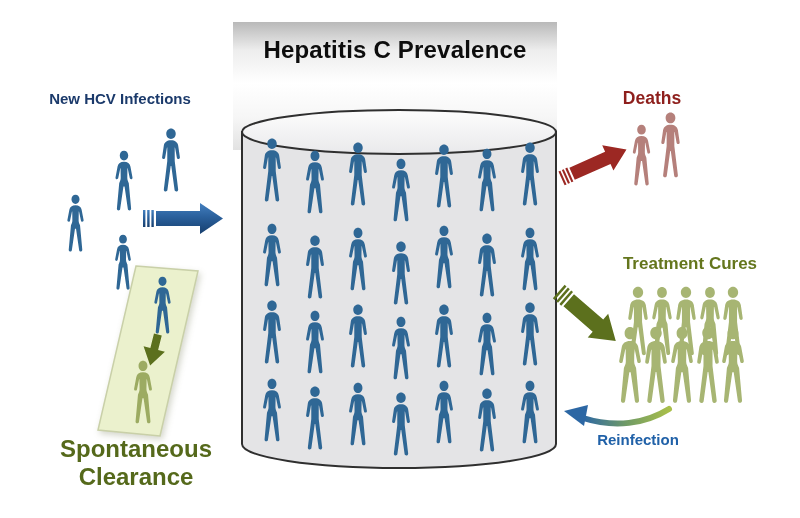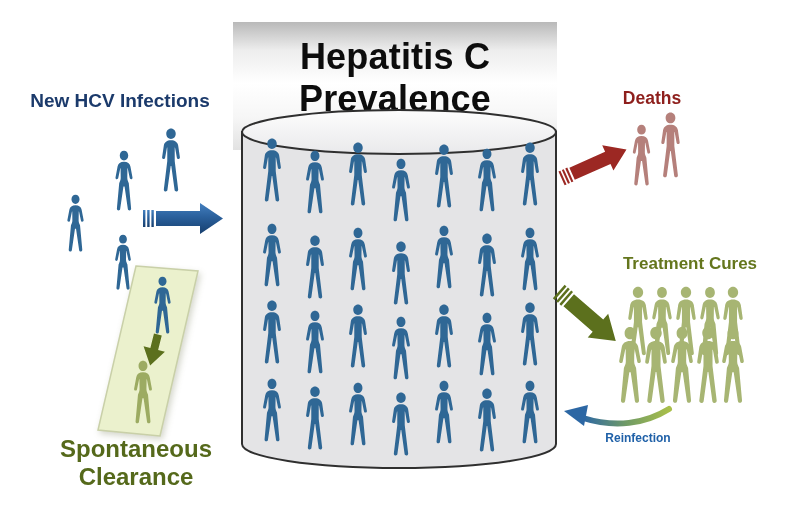--- a/index.html
+++ b/index.html
@@ -2,28 +2,28 @@
 <html><head>
 <meta charset="utf-8">
 <style>
   html,body{margin:0;padding:0;background:#ffffff;}
   #stage{position:relative;width:800px;height:518px;background:#ffffff;overflow:hidden;
          font-family:"Liberation Sans","DejaVu Sans",sans-serif;}
   .abs{position:absolute;}
   
   #title-box{left:233px;top:22px;width:324px;height:128px;
     background:linear-gradient(180deg,#b9b9b9 0%,#ededed 22%,#ffffff 48%,#f6f6f6 75%,#e2e2e2 100%);}
-  #title-text{left:0;top:14px;width:100%;text-align:center;font-size:36px;font-weight:bold;color:#0d0d0d;letter-spacing:.2px;}
+  #title-text{left:0;top:14px;width:100%;text-align:center;font-size:24px;font-weight:bold;color:#0d0d0d;letter-spacing:.2px;}
   
   .lbl{font-weight:bold;text-align:center;}
-  #lbl-new{left:28px;top:90px;width:184px;font-size:19px;color:#1b3a6b;}
+  #lbl-new{left:28px;top:90px;width:184px;font-size:15px;color:#1b3a6b;}
   #lbl-spont{left:22px;top:435px;width:228px;font-size:24px;color:#55691b;}
   #lbl-deaths{left:596px;top:88px;width:112px;font-size:17.5px;color:#8e1f1c;}
   #lbl-cures{left:594px;top:254px;width:192px;font-size:17px;color:#64761d;}
-  #lbl-reinf{left:576px;top:431px;width:124px;font-size:12px;color:#2061a8;}
+  #lbl-reinf{left:576px;top:431px;width:124px;font-size:15px;color:#2061a8;}
   
   .fig{position:absolute;display:block;}
   #cylinder-svg{left:240px;top:108px;}
   #panel-svg{left:96px;top:264px;filter:drop-shadow(2px 3px 3px rgba(60,70,20,.22));}
   #arrow-new{left:143px;top:201px;}
   #arrow-deaths{left:558px;top:148px;transform:rotate(-24deg);transform-origin:50% 50%;}
   #arrow-cures{left:552px;top:278px;transform:rotate(41deg);transform-origin:10px 50%;}
   #arrow-spont{left:141px;top:333px;transform:rotate(14deg);}
   #arrow-reinf{left:559px;top:398px;}
 </style>

